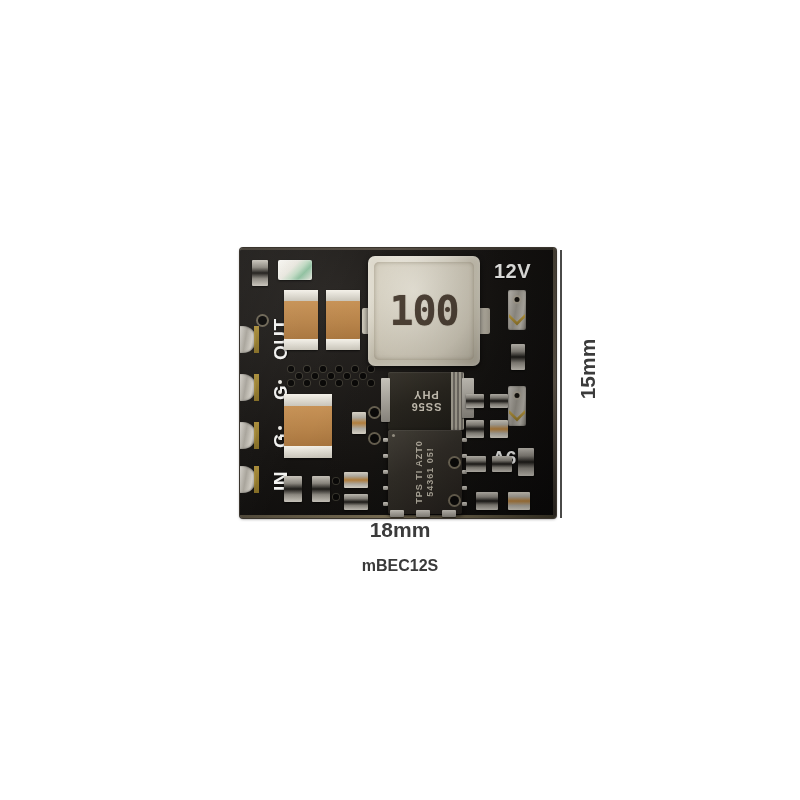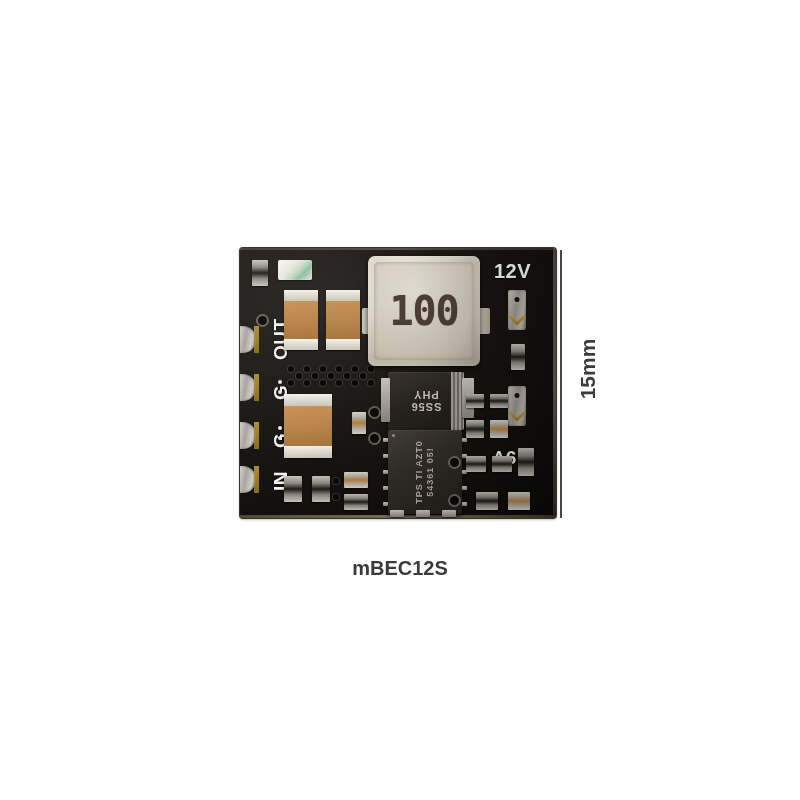--- a/index.html
+++ b/index.html
@@ -305,16 +305,17 @@
 
     <div class="pad" style="left:150px;top:262px;width:14px;height:7px"></div>
     <div class="pad" style="left:176px;top:262px;width:14px;height:7px"></div>
     <div class="pad" style="left:202px;top:262px;width:14px;height:7px"></div>
 
   </div>
 
   <div class="dim-line-v" style="left:560px;top:250px;width:2px;height:268px"></div>
   <div class="dim-text dim-15" style="left:548px;top:357px;width:80px;text-align:center;font-size:21px">15mm</div>
 
-
-  <div class="caption" style="left:300px;top:557px;width:200px;text-align:center;font-size:20px">mBEC12S</div>
+  <div class="dim-text" style="left:300px;top:518px;width:200px;text-align:center;font-size:21px">18mm</div>
+
+  <div class="caption" style="left:300px;top:557px;width:200px;text-align:center;font-size:16px">mBEC12S</div>
 
 </div>
 
 </body></html>

